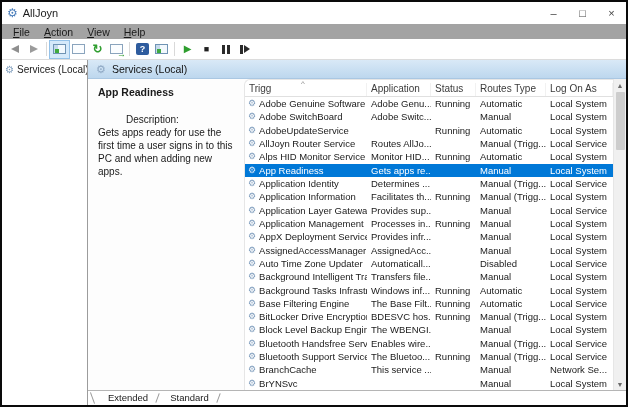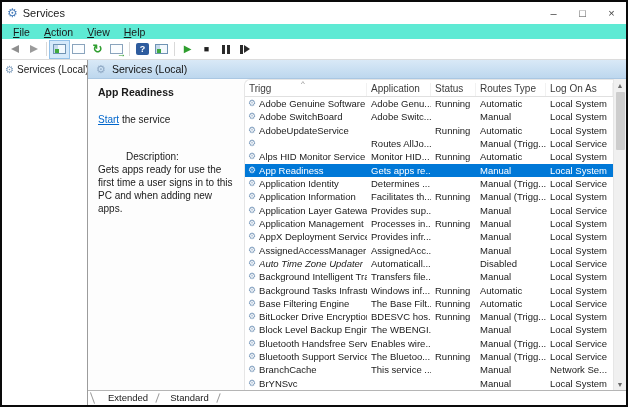--- a/index.html
+++ b/index.html
@@ -13,21 +13,21 @@
   }
 
   
   .titlebar{ height:22px; display:flex; align-items:center; padding-left:5px; background:#fff; flex:none; }
   .app-icon{ font-size:12px; color:#4a7ebb; margin-right:5px; line-height:1; }
   .title-text{ font-size:11px; color:#1a1a1a; }
   .win-controls{ margin-left:auto; display:flex; height:100%; }
   .win-btn{ width:29px; height:100%; display:flex; align-items:center; justify-content:center; font-size:11px; color:#444; }
 
   
-  .menubar{ height:15px; display:flex; align-items:center; padding-left:4px; background:#5eead4; flex:none; }
+  .menubar{ height:15px; display:flex; align-items:center; padding-left:4px; background:#a3a3a3; flex:none; }
   .menu-item{ font-size:10.5px; color:#1a1a1a; padding:0 7px; display:inline-block; }
   .menu-item::first-letter{ text-decoration:underline; }
 
   
   .toolbar{ height:21px; display:flex; align-items:center; padding-left:3px; border-bottom:1px solid #dcdcdc; background:#fff; flex:none; }
   .tsep{ width:1px; height:14px; background:#d9d9d9; margin:0 3px; flex:none; }
   .tbtn{ width:19px; height:17px; display:flex; align-items:center; justify-content:center; position:relative; flex:none; }
   .tbtn.active{ background:#d5e9fa; outline:1px solid #94c1e8; }
   .tri-l{ width:0; height:0; border-right:8px solid #8f8f8f; border-top:4px solid transparent; border-bottom:4px solid transparent; }
   .tri-r{ width:0; height:0; border-left:8px solid #9b9b9b; border-top:4px solid transparent; border-bottom:4px solid transparent; }
@@ -93,21 +93,21 @@
   .tab{ position:relative; font-size:9.5px; color:#1a1a1a; padding:0 14px 1px 8px; }
   .tab::after{ content:""; position:absolute; right:4px; top:1px; bottom:1px; width:1px; background:#9a9a9a; transform:rotate(20deg); }
 </style>
 </head>
 <body>
 
 <div class="window">
 
   <div class="titlebar">
     <span class="app-icon">⚙</span>
-    <span class="title-text">Services</span>
+    <span class="title-text">AllJoyn</span>
     <div class="win-controls">
         <span class="win-btn">–</span>
         <span class="win-btn">□</span>
         <span class="win-btn">×</span>
       </div>
   </div>
 
   <div class="menubar">
       <span class="menu-item">File</span>
       <span class="menu-item">Action</span>
@@ -179,23 +179,20 @@
 
       <div class="mmc-header">
         <span class="gear">⚙</span>
         <span class="htext">Services (Local)</span>
       </div>
 
       <div class="body">
 
         <div class="detail">
           <div class="svc-name">App Readiness</div>
-          <div class="start-line">
-            <a href="#">Start</a><span> the service</span>
-          </div>
           <div class="desc-label">Description:</div>
           <div class="desc-text">Gets apps ready for use the first time a user signs in to this PC and when adding new apps.</div>
         </div>
 
         <div class="list-wrap">
           <div class="lheader">
             <span class="sort-caret">^</span>
           <span class="hcell col-0">Trigg</span>
               <span class="hcell col-1">Application</span>
               <span class="hcell col-2">Status</span>
@@ -229,20 +226,21 @@
                   <span style="overflow: hidden; white-space: nowrap;">AdobeUpdateService</span>
                 </span>
                 <span class="cell col-1"></span>
                 <span class="cell col-2">Running</span>
                 <span class="cell col-3">Automatic</span>
                 <span class="cell col-4">Local System</span>
               </div>
               <div class="row">
                 <span class="cell name col-0">
                   <span class="gear">⚙</span>
+                  <span style="overflow: hidden; white-space: nowrap;">AllJoyn Router Service</span>
                 </span>
                 <span class="cell col-1">Routes AllJo...</span>
                 <span class="cell col-2"></span>
                 <span class="cell col-3">Manual (Trigg...</span>
                 <span class="cell col-4">Local Service</span>
               </div>
               <div class="row">
                 <span class="cell name col-0">
                   <span class="gear">⚙</span>
                   <span style="overflow: hidden; white-space: nowrap;">Alps HID Monitor Service</span>
@@ -318,21 +316,21 @@
                   <span style="overflow: hidden; white-space: nowrap;">AssignedAccessManager Ser...</span>
                 </span>
                 <span class="cell col-1">AssignedAcc...</span>
                 <span class="cell col-2"></span>
                 <span class="cell col-3">Manual</span>
                 <span class="cell col-4">Local System</span>
               </div>
               <div class="row">
                 <span class="cell name col-0">
                   <span class="gear">⚙</span>
-                  <span style="overflow: hidden; white-space: nowrap; font-style: italic;">Auto Time Zone Updater</span>
+                  <span style="overflow: hidden; white-space: nowrap;">Auto Time Zone Updater</span>
                 </span>
                 <span class="cell col-1">Automaticall...</span>
                 <span class="cell col-2"></span>
                 <span class="cell col-3">Disabled</span>
                 <span class="cell col-4">Local Service</span>
               </div>
               <div class="row">
                 <span class="cell name col-0">
                   <span class="gear">⚙</span>
                   <span style="overflow: hidden; white-space: nowrap;">Background Intelligent Tran...</span>

